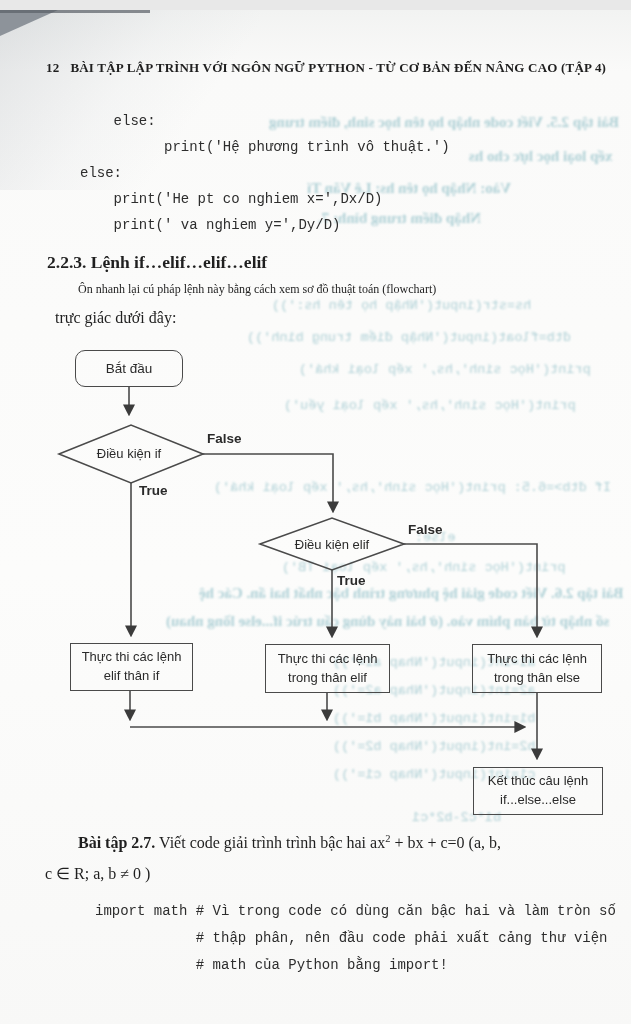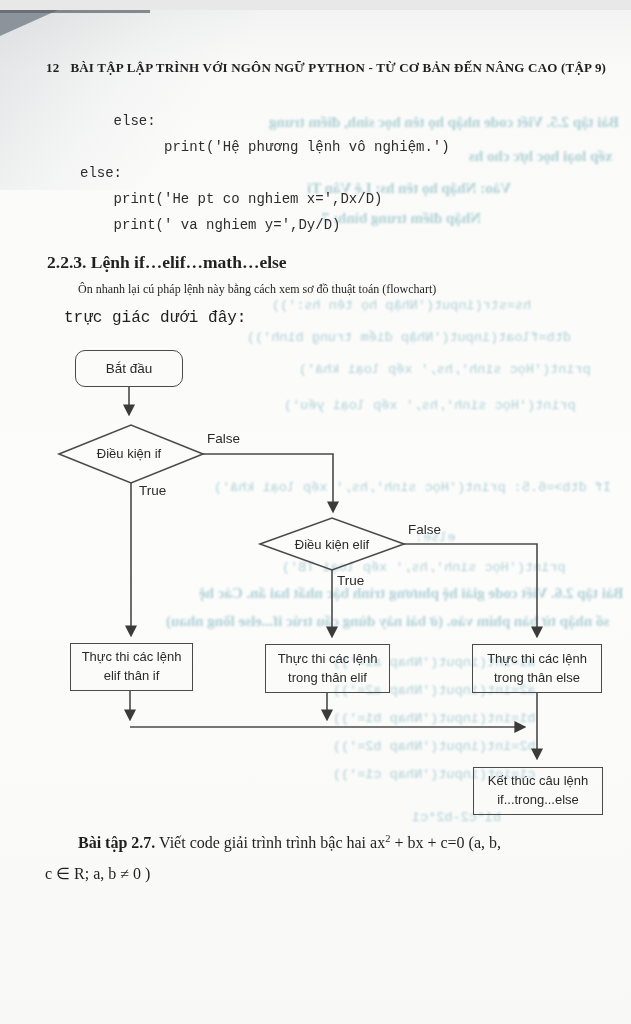--- a/index.html
+++ b/index.html
@@ -47,21 +47,21 @@
   .code .codeline{white-space:pre;line-height:26px;}
   .code-top{left:80px;top:98px;}
   .code-bottom{left:95px;top:888px;line-height:27px;}
   .code-bottom .codeline{line-height:27px;}
 
   .section-heading{
     position:absolute;left:47px;top:242px;margin:0;
     font-size:17.5px;font-weight:bold;
   }
   .intro1{position:absolute;left:78px;top:272px;margin:0;font-size:12px;}
-  .intro2{position:absolute;left:64px;top:299px;margin:0;font-size:16px;font-family:Liberation Mono, monospace;}
+  .intro2{position:absolute;left:55px;top:299px;margin:0;font-size:16px;}
 
   
   .flow-svg{position:absolute;left:0;top:0;width:631px;height:1024px;pointer-events:none;}
   .fnode{
     position:absolute;box-sizing:border-box;
     border:1.6px solid #4a4a4a;
     display:flex;flex-direction:column;align-items:center;justify-content:center;
     font-family:"Liberation Sans",sans-serif;font-size:13px;color:#2a2a2a;
     line-height:1.45;text-align:center;background:transparent;
   }
@@ -71,21 +71,21 @@
   .fnode.exec-else{left:472px;top:634px;width:130px;height:49px;}
   .fnode.end{left:473px;top:757px;width:130px;height:48px;}
   .dlabel{
     position:absolute;text-align:center;
     font-family:"Liberation Sans",sans-serif;font-size:13px;color:#2a2a2a;white-space:nowrap;
   }
   .dlabel.cond-if{left:59px;top:436px;width:140px;}
   .dlabel.cond-elif{left:260px;top:527px;width:144px;}
   .blabel{
     position:absolute;
-    font-family:"Liberation Sans",sans-serif;font-size:13.5px;color:#2a2a2a;white-space:nowrap;
+    font-family:"Liberation Sans",sans-serif;font-size:13.5px;color:#2a2a2a;white-space:nowrap;font-weight:bold;
   }
   .blabel.false-if{left:207px;top:421px;}
   .blabel.true-if{left:139px;top:473px;}
   .blabel.false-elif{left:408px;top:512px;}
   .blabel.true-elif{left:337px;top:563px;}
 
   .exercise{position:absolute;left:78px;top:823px;margin:0;font-size:16px;white-space:nowrap;}
   .exercise b{font-size:16px;}
   .exercise sup{font-size:10.5px;vertical-align:6px;}
   .exercise-line2{position:absolute;left:45px;top:854px;margin:0;font-size:16px;}
@@ -116,32 +116,32 @@
     <div class="ghost mono" style="top:645px;right:95px;">a1=int(input('Nhap a1='))</div>
     <div class="ghost mono" style="top:673px;right:95px;">a2=int(input('Nhap a2='))</div>
     <div class="ghost mono" style="top:701px;right:95px;">b1=int(input('Nhap b1='))</div>
     <div class="ghost mono" style="top:729px;right:95px;">b2=int(input('Nhap b2='))</div>
     <div class="ghost mono" style="top:757px;right:95px;">c1=int(input('Nhap c1='))</div>
     <div class="ghost mono" style="top:800px;right:130px;">b1*c2-b2*c1</div>
   </div>
 
   <header class="page-header">
     <span>12</span>
-    <span>BÀI TẬP LẬP TRÌNH VỚI NGÔN NGỮ PYTHON - TỪ CƠ BẢN ĐẾN NÂNG CAO (TẬP 9)</span>
+    <span>BÀI TẬP LẬP TRÌNH VỚI NGÔN NGỮ PYTHON - TỪ CƠ BẢN ĐẾN NÂNG CAO (TẬP 4)</span>
   </header>
 
   <div class="code code-top">
     <div class="codeline">    else:</div>
-    <div class="codeline">          print('Hệ phương lệnh vô nghiệm.')</div>
+    <div class="codeline">          print('Hệ phương trình vô thuật.')</div>
     <div class="codeline">else:</div>
     <div class="codeline">    print('He pt co nghiem x=',Dx/D)</div>
     <div class="codeline">    print(' va nghiem y=',Dy/D)</div>
   </div>
 
-  <h2 class="section-heading">2.2.3. Lệnh if…elif…math…else</h2>
+  <h2 class="section-heading">2.2.3. Lệnh if…elif…elif…elif</h2>
   <p class="intro1">Ôn nhanh lại cú pháp lệnh này bằng cách xem sơ đồ thuật toán (flowchart)</p>
   <p class="intro2">trực giác dưới đây:</p>
 
   <svg class="flow-svg" viewBox="0 0 631 1024">
     <defs>
       <marker id="ah" viewBox="0 0 10 10" refX="8" refY="5" markerWidth="7.5" markerHeight="7.5" orient="auto-start-reverse">
         <path d="M0,0 L10,5 L0,10 z" fill="#3b3b3b"></path>
       </marker>
     </defs>
     <g stroke="#4a4a4a" stroke-width="1.6" fill="none">
@@ -178,22 +178,27 @@
   <div class="fnode exec-elif">
     <span>Thực thi các lệnh</span>
     <span>trong thân elif</span>
   </div>
   <div class="fnode exec-else">
     <span>Thực thi các lệnh</span>
     <span>trong thân else</span>
   </div>
   <div class="fnode end">
     <span>Kết thúc câu lệnh</span>
-    <span>if...trong...else</span>
+    <span>if...else...else</span>
   </div>
 
   <p class="exercise">
     <b>Bài tập 2.7.</b><span> Viết code giải trình trình bậc hai ax</span><sup>2</sup><span> + bx + c=0 (a, b,</span>
   </p>
   <p class="exercise-line2">c ∈ R; a, b ≠ 0 )</p>
 
+  <div class="code code-bottom">
+    <div class="codeline">import math # Vì trong code có dùng căn bậc hai và làm tròn số</div>
+    <div class="codeline">            # thập phân, nên đầu code phải xuất cảng thư viện</div>
+    <div class="codeline">            # math của Python bằng import!</div>
+  </div>
 
 </div>
 
 </body></html>

